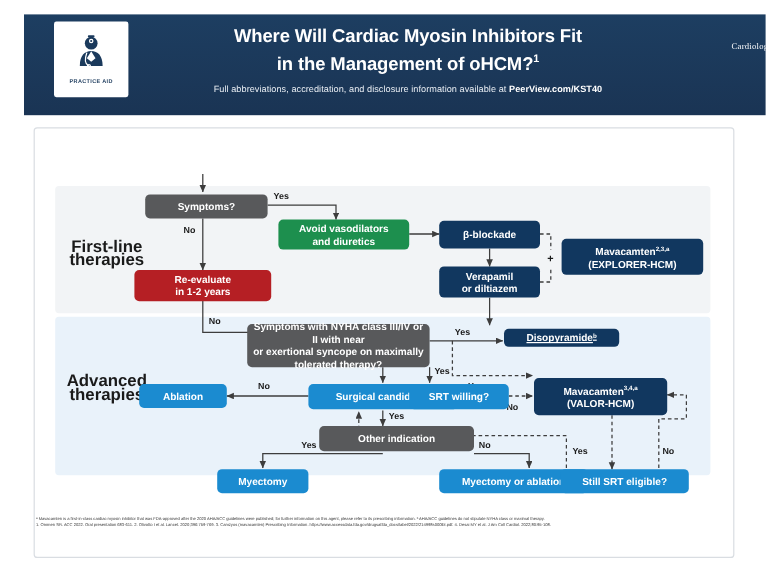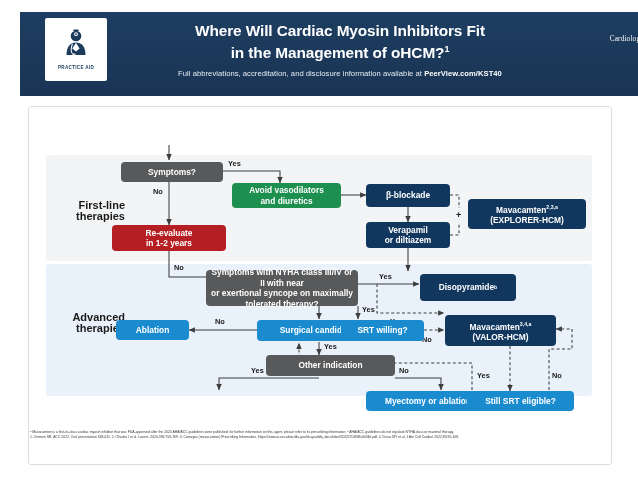--- a/index.html
+++ b/index.html
@@ -99,25 +99,25 @@
     width: 546px; height: 106px;
     background: #f2f4f6;
   }
   .band-adv {
     left: 17px; top: 157px;
     width: 546px; height: 132px;
     background: #e9f2fa;
   }
   .band-label {
     position: absolute;
-    font-size: 11px;
+    font-size: 14px;
     font-weight: bold;
     color: #1a1a1a;
     line-height: 11px;
-    text-align: right;
+    text-align: center;
     width: 72px;
   }
   .lbl-first { left: 24px; top: 93px; }
   .lbl-adv   { left: 24px; top: 205px; }
 
   
   .node {
     position: absolute;
     border-radius: 4px;
     color: #ffffff;
@@ -321,40 +321,41 @@
     </div>
 
     <div class="node n-gray" style="left:177px; top:163px; width:152px; height:36px;">
       <div>
         <div>Symptoms with NYHA class III/IV or II with near</div>
         <div>or exertional syncope on maximally</div>
         <div>tolerated therapy?</div>
       </div>
     </div>
 
-    <div class="node n-navy" style="left:391px; top:167px; width:96px;  height:27px;">
+    <div class="node n-navy" style="left:391px; top:167px; width:96px;  height:15px;text-decoration:underline;">
         <span>Disopyramide</span>
         <sup>b</sup>
       </div>
 
     <div class="node n-blue" style="left:87px;  top:213px; width:73px;  height:20px;">Ablation</div>
 
     <div class="node n-blue" style="left:228px; top:213px; width:125px; height:21px;">Surgical candidate?</div>
 
     <div class="node n-blue" style="left:312px; top:213px; width:83px;  height:21px;">SRT willing?</div>
 
     <div class="node n-navy" style="left:416px; top:208px; width:111px; height:31px;">
       <div>
         <div><span>Mavacamten</span><sup>3,4,a</sup></div>
         <div>(VALOR-HCM)</div>
       </div>
     </div>
 
     <div class="node n-gray" style="left:237px; top:248px; width:129px; height:21px;">Other indication</div>
 
+    <div class="node n-blue" style="left:152px; top:284px; width:76px;  height:20px;">Myectomy</div>
 
     <div class="node n-blue" style="left:337px; top:284px; width:124px; height:20px;">Myectomy or ablation</div>
 
     <div class="node n-blue" style="left:438px; top:284px; width:107px; height:20px;">Still SRT eligible?</div>
 
   </div>
 
   <div class="footnotes">
     <div class="fn">ᵃ Mavacamten is a first-in-class cardiac myosin inhibitor that was FDA-approved after the 2020 AHA/ACC guidelines were published; for further information on this agent, please refer to its prescribing information. ᵇ AHA/ACC guidelines do not stipulate NYHA class or maximal therapy.</div>
     <div class="fn">1. Ommen SR. ACC 2022. Oral presentation 683-611. 2. Olivotto I et al. Lancet. 2020;396:759-769. 3. Camzyos (mavacamten) Prescribing Information. https://www.accessdata.fda.gov/drugsatfda_docs/label/2022/214998s000lbl.pdf. 4. Desai MY et al. J Am Coll Cardiol. 2022;80:95-108.</div>

